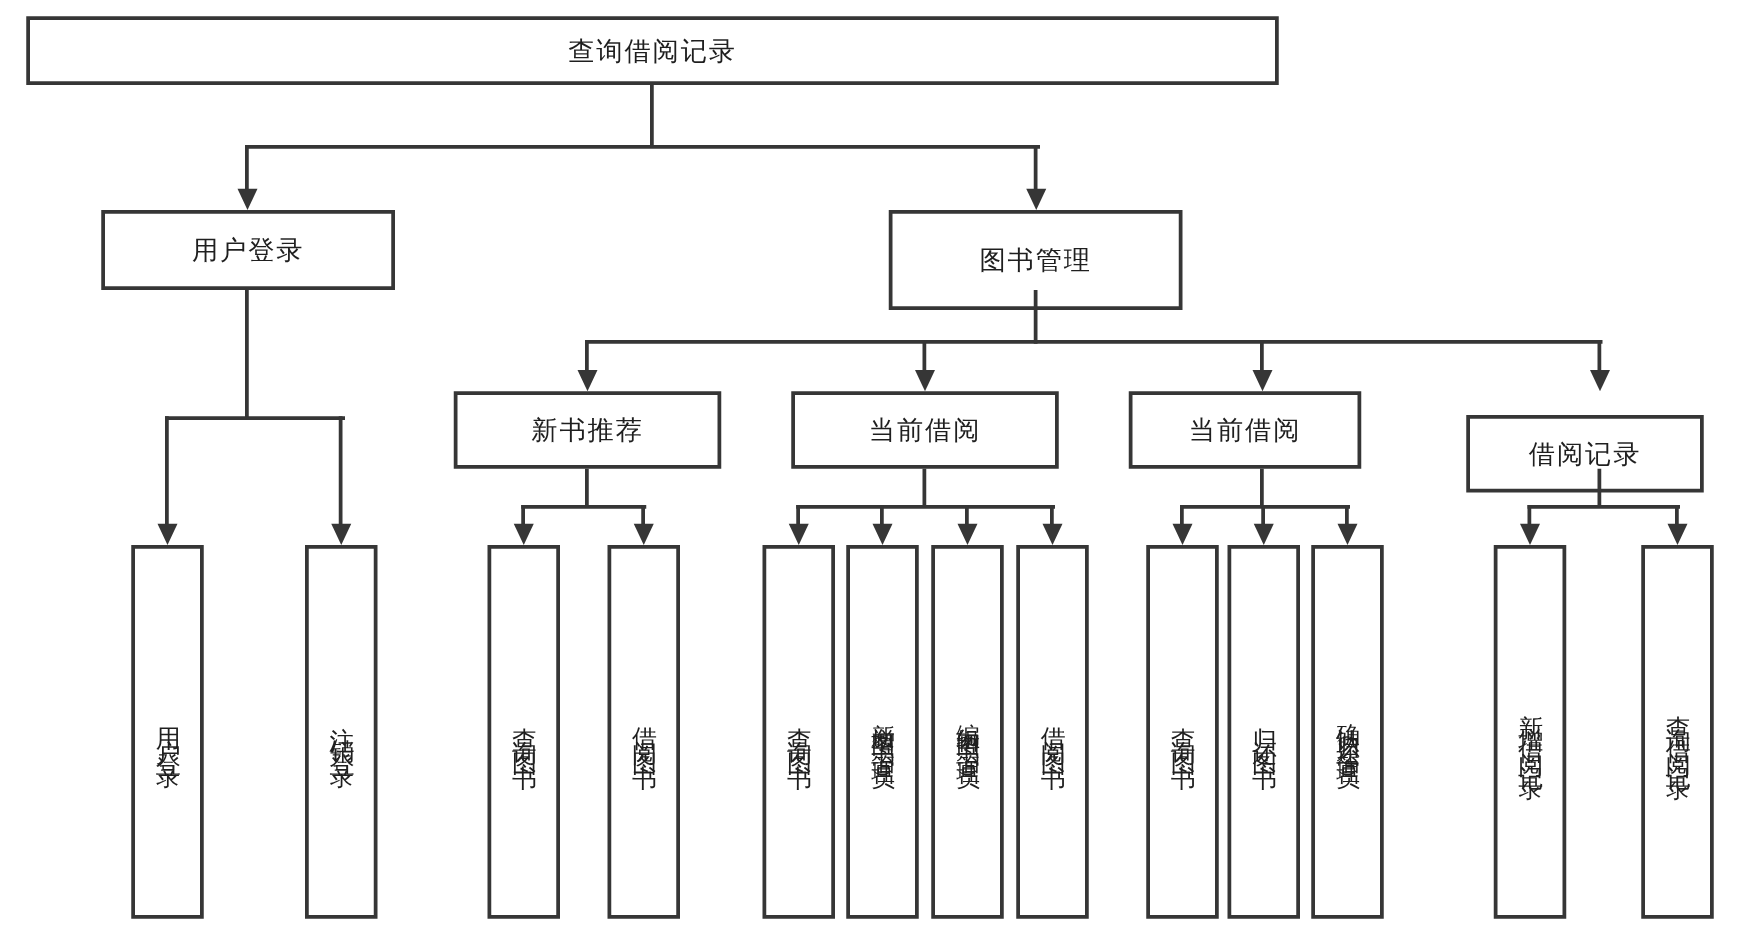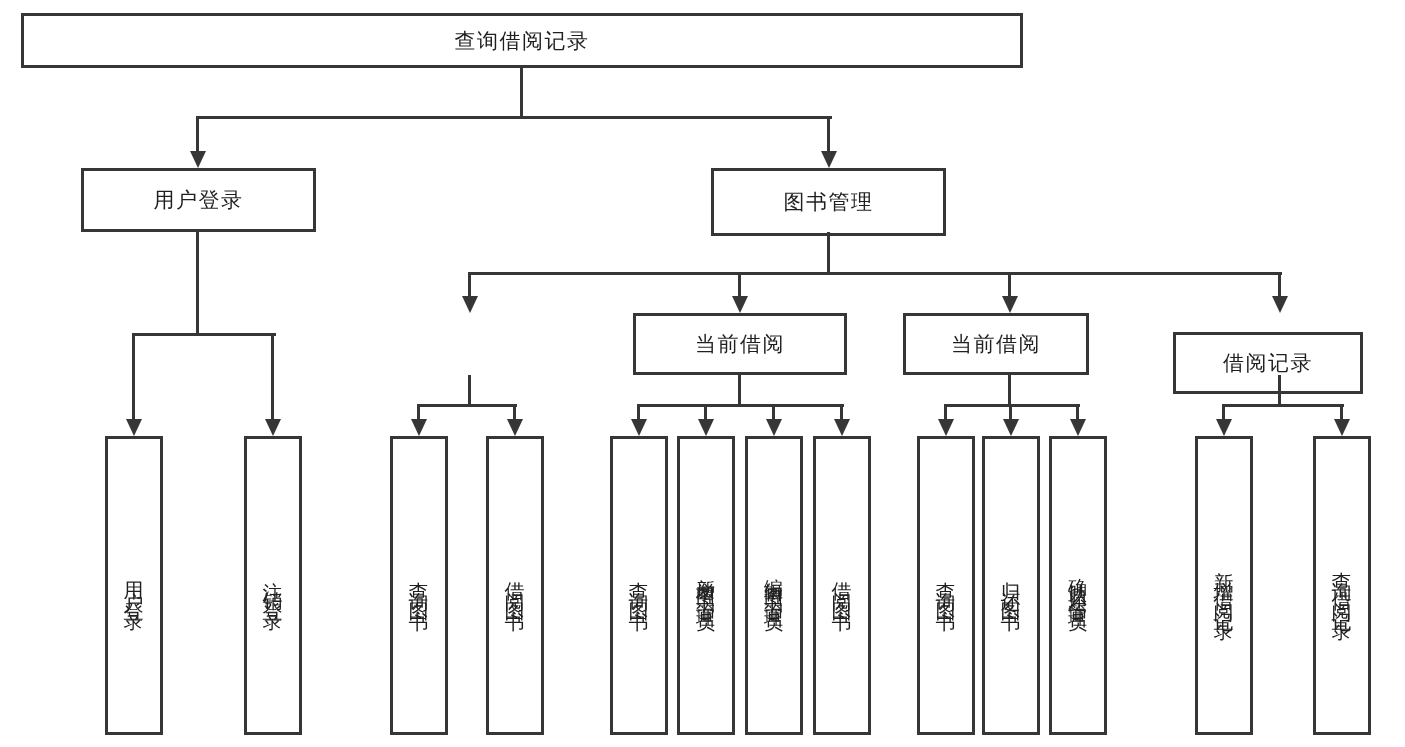--- a/index.html
+++ b/index.html
@@ -33,21 +33,21 @@
   <div class="vline" style="left:520px;top:68px;height:50px"></div>
   <div class="hline" style="left:196px;top:116px;width:636px"></div>
   <div class="vline" style="left:196px;top:116px;height:38px"></div>
   <div class="arr" style="left:190px;top:151px"></div>
   <div class="vline" style="left:827px;top:116px;height:38px"></div>
   <div class="arr" style="left:821px;top:151px"></div>
 
   <div class="box" style="left:81px;top:168px;width:235px;height:64px">
     <span class="hlabel">用户登录</span>
   </div>
-  <div class="box" style="left:711px;top:168px;width:235px;height:68px">
+  <div class="box" style="left:711px;top:168px;width:235px;height:80px">
     <span class="hlabel">图书管理</span>
   </div>
 
   <div class="vline" style="left:196px;top:232px;height:104px"></div>
   <div class="hline" style="left:132px;top:333px;width:144px"></div>
   <div class="vline" style="left:132px;top:333px;height:90px"></div>
   <div class="arr" style="left:126px;top:419px"></div>
   <div class="vline" style="left:271px;top:333px;height:90px"></div>
   <div class="arr" style="left:265px;top:419px"></div>
 
@@ -55,20 +55,23 @@
   <div class="hline" style="left:468px;top:272px;width:814px"></div>
   <div class="vline" style="left:468px;top:272px;height:28px"></div>
   <div class="arr" style="left:462px;top:296px"></div>
   <div class="vline" style="left:738px;top:272px;height:28px"></div>
   <div class="arr" style="left:732px;top:296px"></div>
   <div class="vline" style="left:1008px;top:272px;height:28px"></div>
   <div class="arr" style="left:1002px;top:296px"></div>
   <div class="vline" style="left:1278px;top:272px;height:28px"></div>
   <div class="arr" style="left:1272px;top:296px"></div>
 
+  <div class="box" style="left:363px;top:313px;width:214px;height:62px">
+    <span class="hlabel">新书推荐</span>
+  </div>
   <div class="box" style="left:633px;top:313px;width:214px;height:62px">
     <span class="hlabel">当前借阅</span>
   </div>
   <div class="box" style="left:903px;top:313px;width:186px;height:62px">
     <span class="hlabel">当前借阅</span>
   </div>
   <div class="box" style="left:1173px;top:332px;width:190px;height:62px">
     <span class="hlabel">借阅记录</span>
   </div>
 

